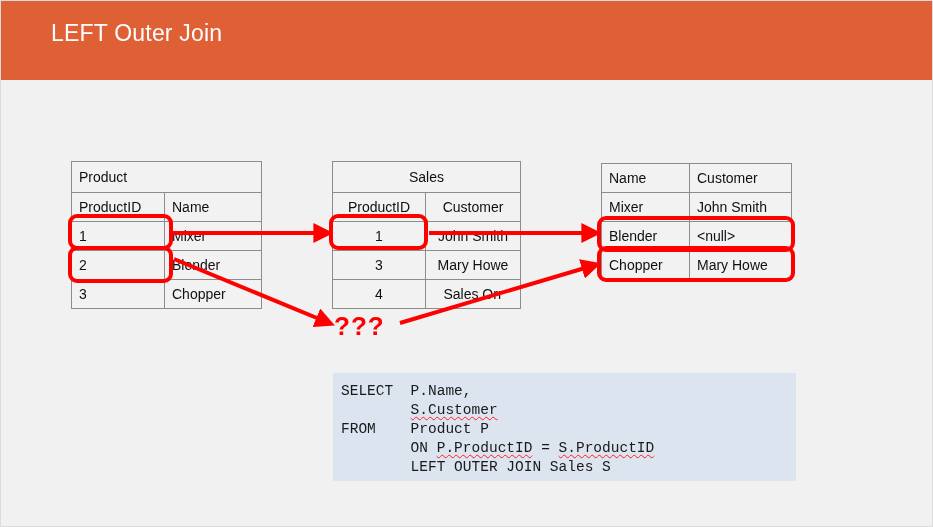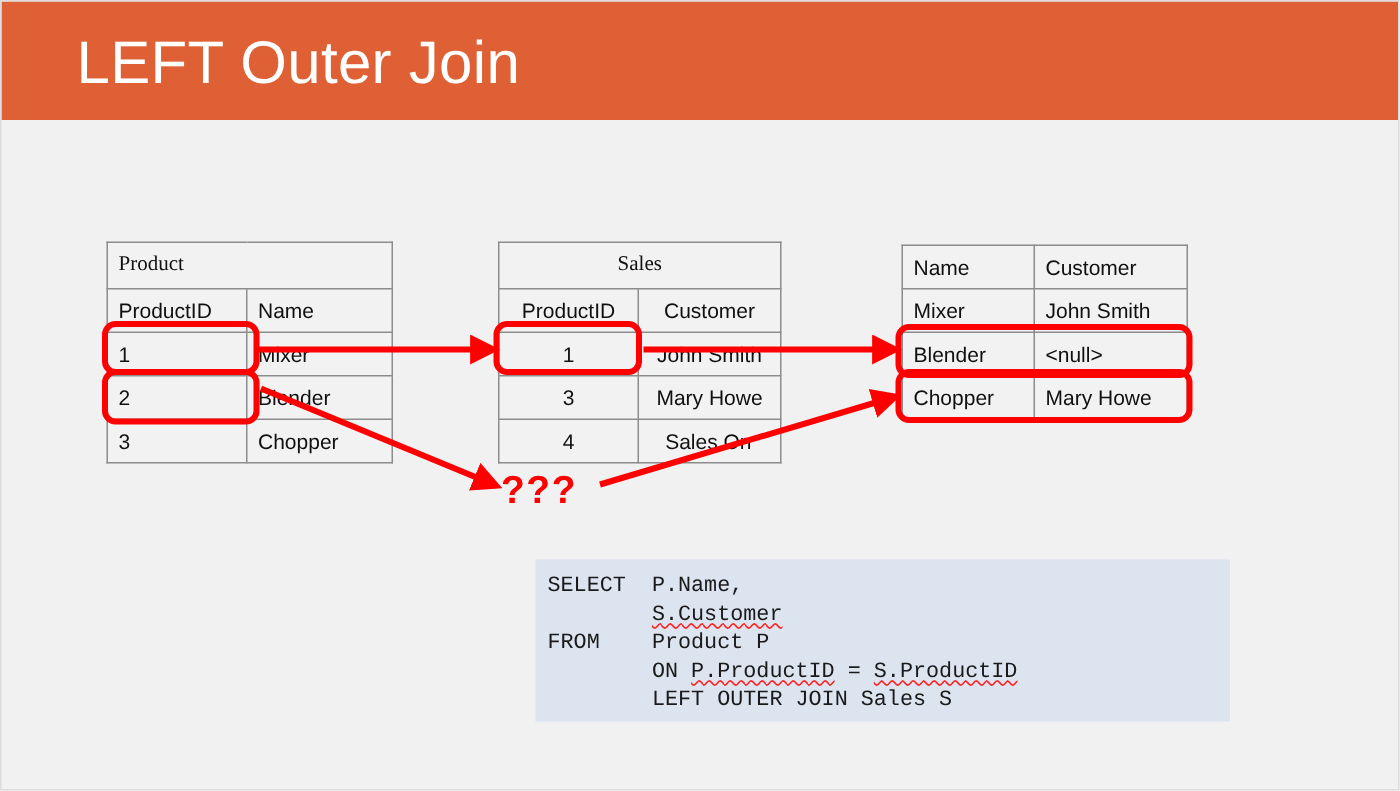--- a/index.html
+++ b/index.html
@@ -30,21 +30,21 @@
     left: 0;
     top: 0;
     width: 933px;
     height: 79px;
     background: #df6034;
   }
   #slide-title {
     position: absolute;
     left: 50px;
     top: 19px;
-    font-size: 40px;
+    font-size: 23px;
     font-weight: 300;
     color: #ffffff;
     letter-spacing: 0.2px;
     white-space: nowrap;
     font-family: "Liberation Sans", sans-serif;
   }
 
   
   .db-table {
     position: absolute;
@@ -58,21 +58,20 @@
     border: 1px solid #8c8c8c;
     padding: 4px 7px;
     height: 20px;
     background: #f2f2f2;
     white-space: nowrap;
     overflow: visible;
     font-family: "Liberation Sans", sans-serif;
   }
   .db-table td.title-cell {
     height: 22px;
-    font-family: Liberation Serif, serif;
   }
 
   #table-product { left: 70px;  top: 160px; width: 190px; }
   #table-sales   { left: 331px; top: 160px; width: 188px; text-align: center; }
   #table-results { left: 600px; top: 162px; width: 190px; }
 
   #table-product col.c1 { width: 93px; }
   #table-product col.c2 { width: 97px; }
   #table-sales   col.c1 { width: 93px; }
   #table-sales   col.c2 { width: 95px; }
@@ -119,21 +118,20 @@
   
   #sql-block {
     position: absolute;
     left: 332px;
     top: 372px;
     width: 463px;
     height: 108px;
     background: #dce4f0;
     box-sizing: border-box;
     padding: 9px 0 0 8px;
-    margin-left: 24px;
   }
   .sql-line {
     display: block;
     font-family: "Liberation Mono", monospace;
     font-size: 14.5px;
     line-height: 19px;
     color: #1a1a1a;
     white-space: pre;
   }
   .kw-col {

